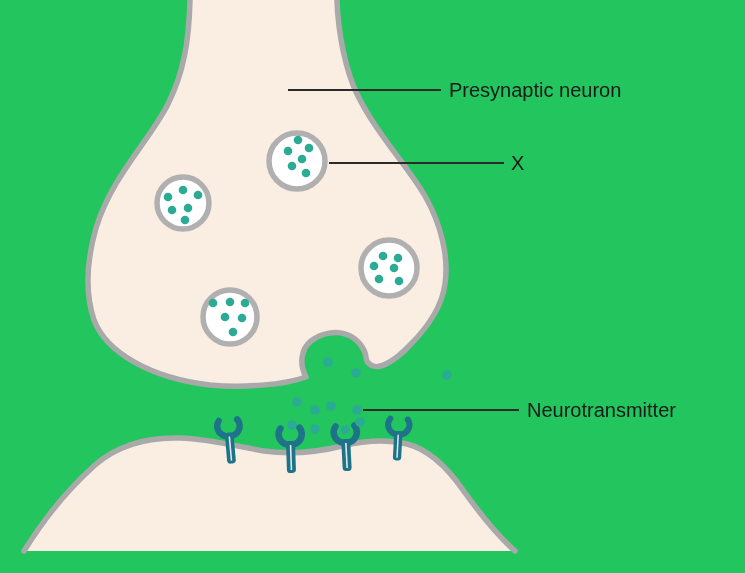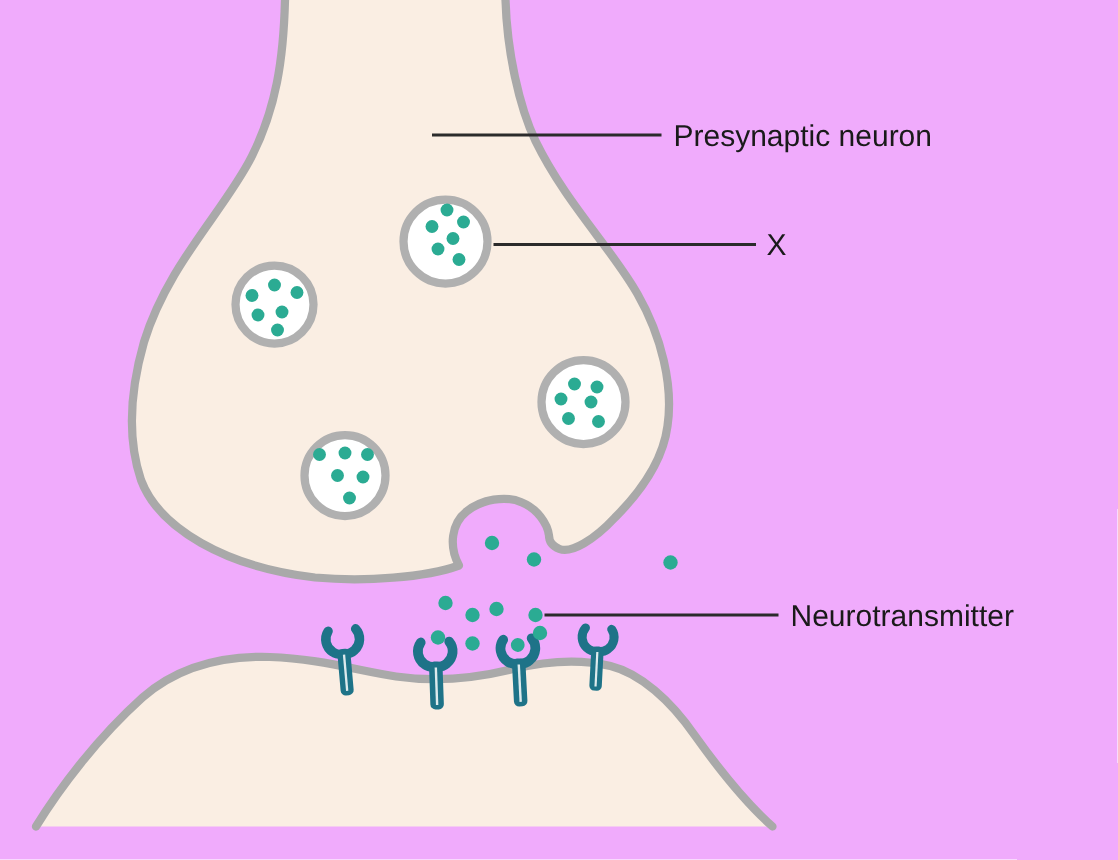--- a/index.html
+++ b/index.html
@@ -1,20 +1,20 @@
 <!DOCTYPE html>
 <html><head>
 <meta charset="utf-8">
 <style>
   html, body { margin: 0; padding: 0; background: #ffffff; }
   #stage {
     position: relative;
     width: 745px;
     height: 573px;
-    background: #f0abfc;
+    background: #22c55e;
     overflow: hidden;
     font-family: "Liberation Sans", sans-serif;
   }
   svg text {
     font-family: "Liberation Sans", sans-serif;
     font-size: 20px;
     fill: #1a1a1a;
   }
 </style>
 </head>

